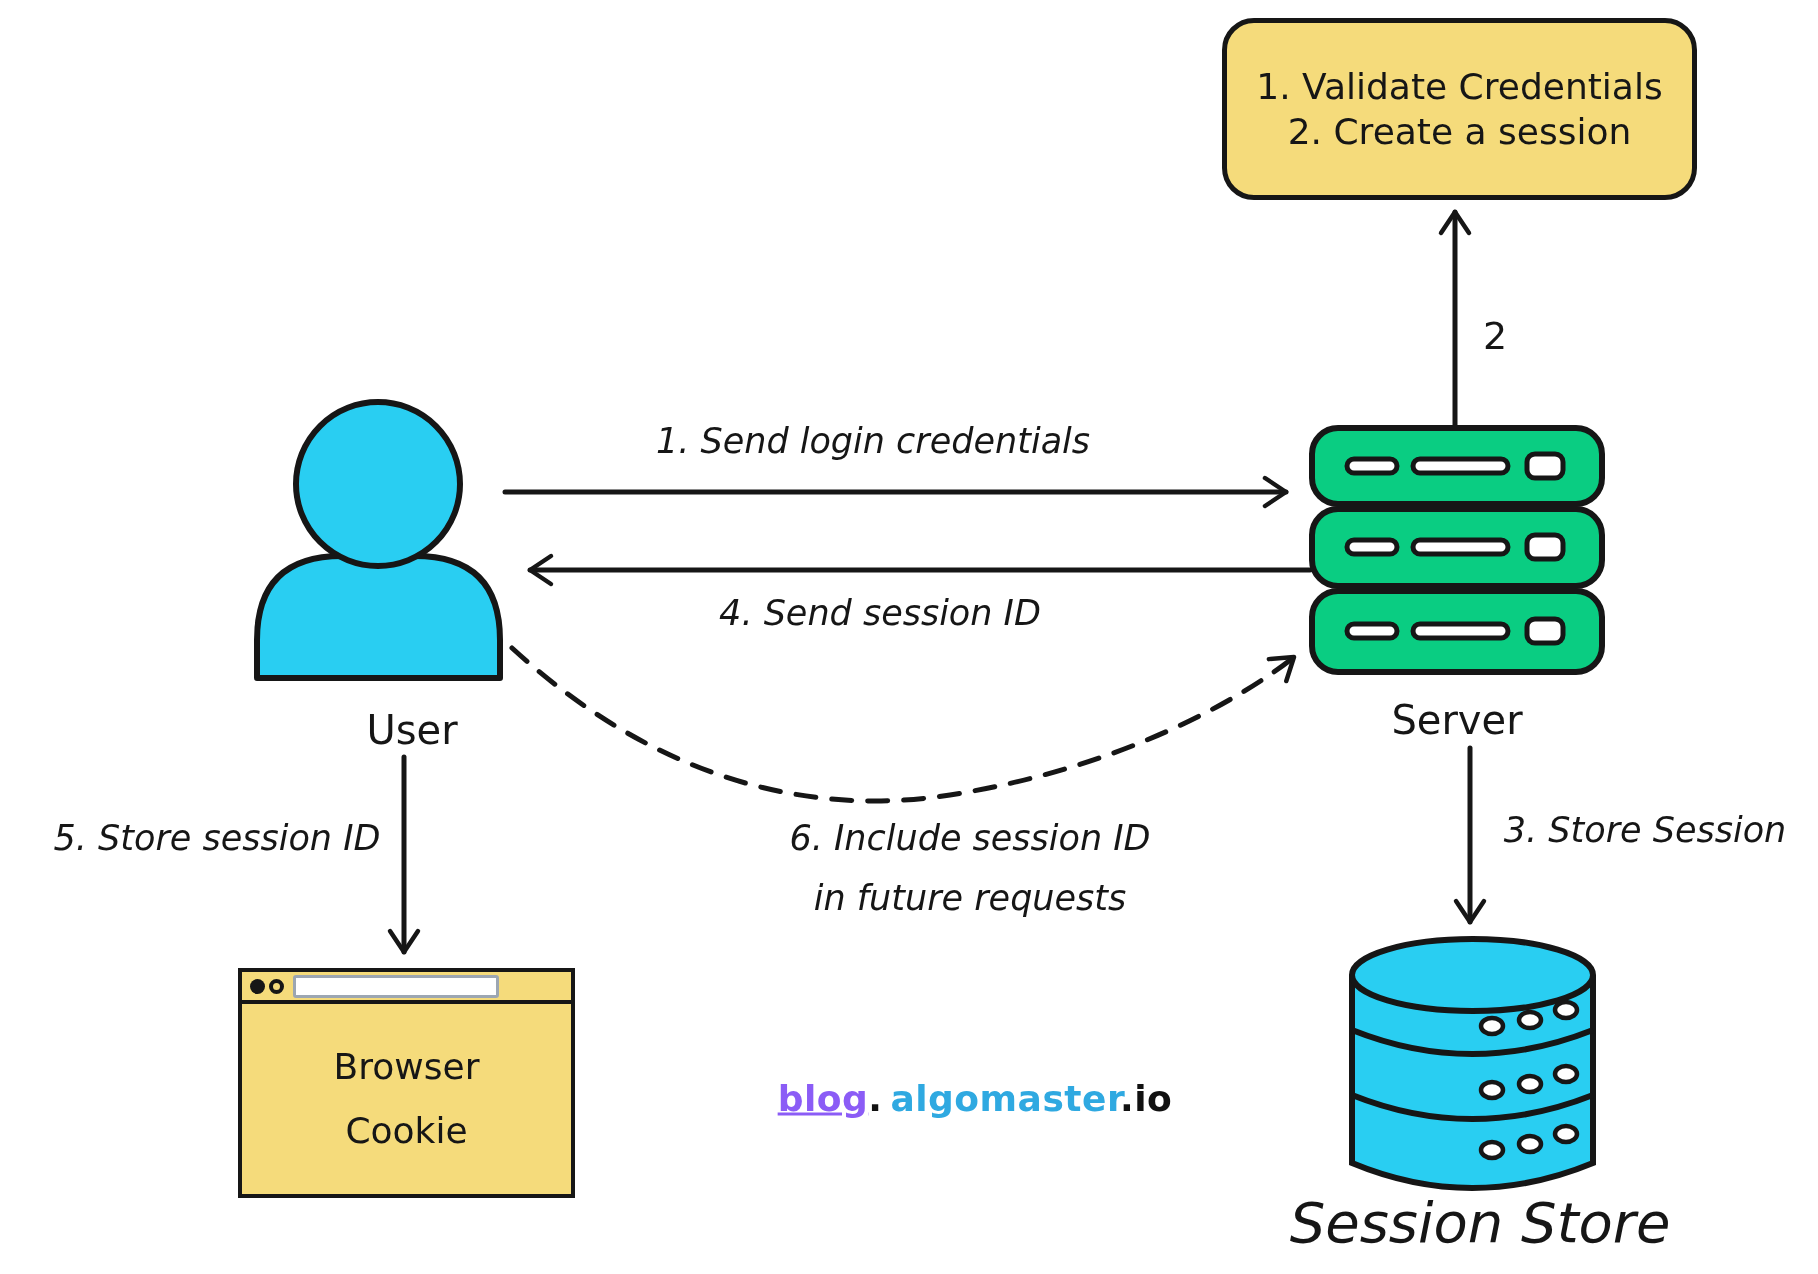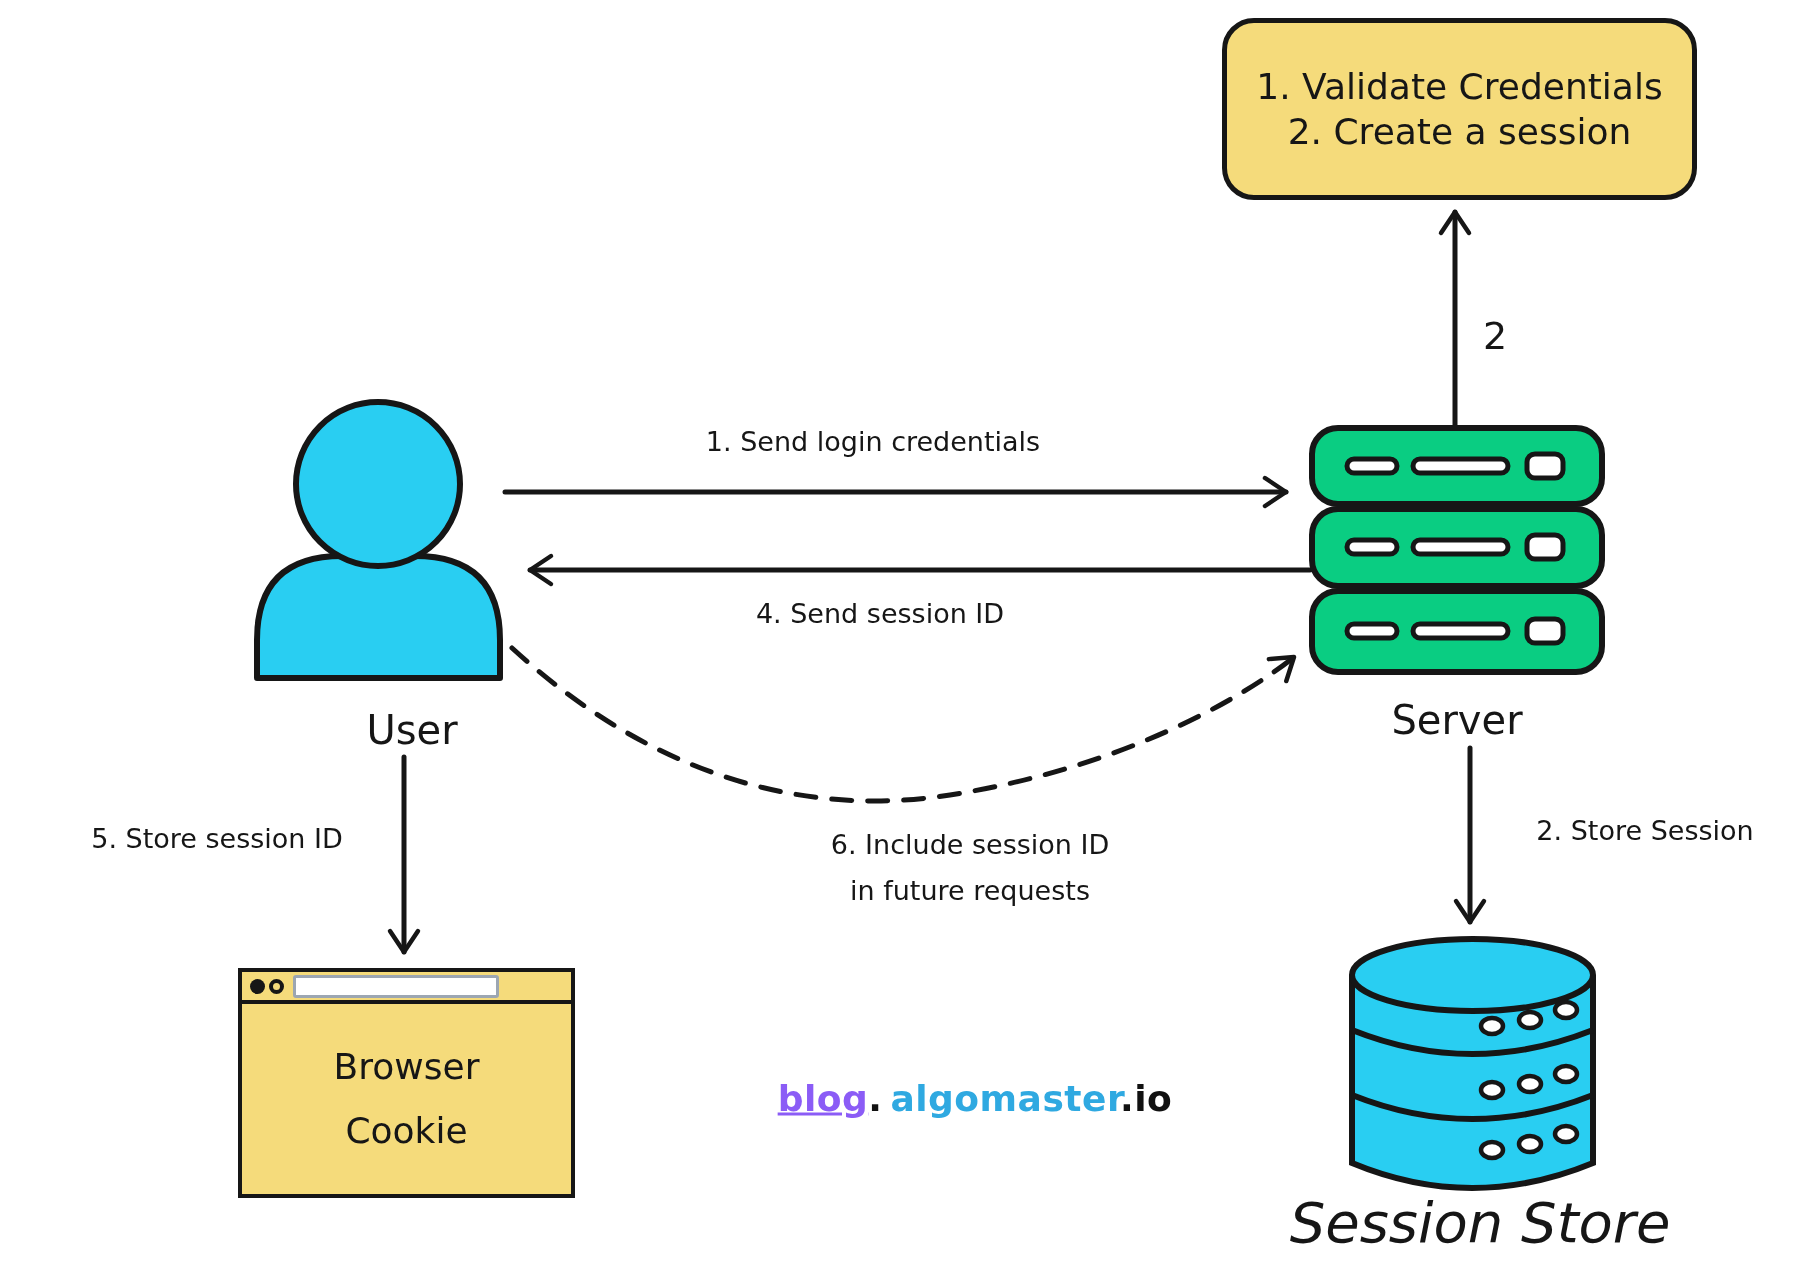--- a/index.html
+++ b/index.html
@@ -2,21 +2,21 @@
 <html><head>
 <meta charset="utf-8">
 <style>
   html,body{margin:0;padding:0;background:#ffffff;}
   .canvas{
     position:relative;width:1818px;height:1274px;background:#ffffff;overflow:hidden;
     font-family:"DejaVu Sans","Liberation Sans",sans-serif;color:#161616;
   }
   .layer{position:absolute;left:0;top:0;}
   .label{position:absolute;transform:translate(-50%,-50%);white-space:nowrap;color:#161616;}
-  .f35{font-size:27px;}
+  .f35{font-size:35px;font-style:italic;}
   .f38{font-size:38px;}
   .f40{font-size:40px;}
   .f44{font-size:56px;font-style:italic;}
   .note{
     position:absolute;left:1222px;top:18px;width:475px;height:182px;box-sizing:border-box;
     background:#F5DB7B;border:5px solid #161616;border-radius:32px;
     display:flex;flex-direction:column;justify-content:center;align-items:center;gap:4px;
     font-size:36px;
   }
   .browser{
@@ -126,21 +126,21 @@
       <div>Cookie</div>
     </div>
   </div>
 
   <div class="label f35" style="left:873px;top:441px;">1. Send login credentials</div>
 
   <div class="label f35" style="left:880px;top:613px;">4. Send session ID</div>
 
   <div class="label f38" style="left:1495px;top:336px;">2</div>
 
-  <div class="label f35" style="left:1645px;top:830px;">2. Store Session</div>
+  <div class="label f35" style="left:1645px;top:830px;">3. Store Session</div>
 
   <div class="label f35" style="left:217px;top:838px;">5. Store session ID</div>
 
   <div class="label f35 two-line" style="left:970px;top:868px;">
     <div>6. Include session ID</div>
     <div>in future requests</div>
   </div>
 
   <div class="label f40" style="left:412px;top:730px;">User</div>
 

